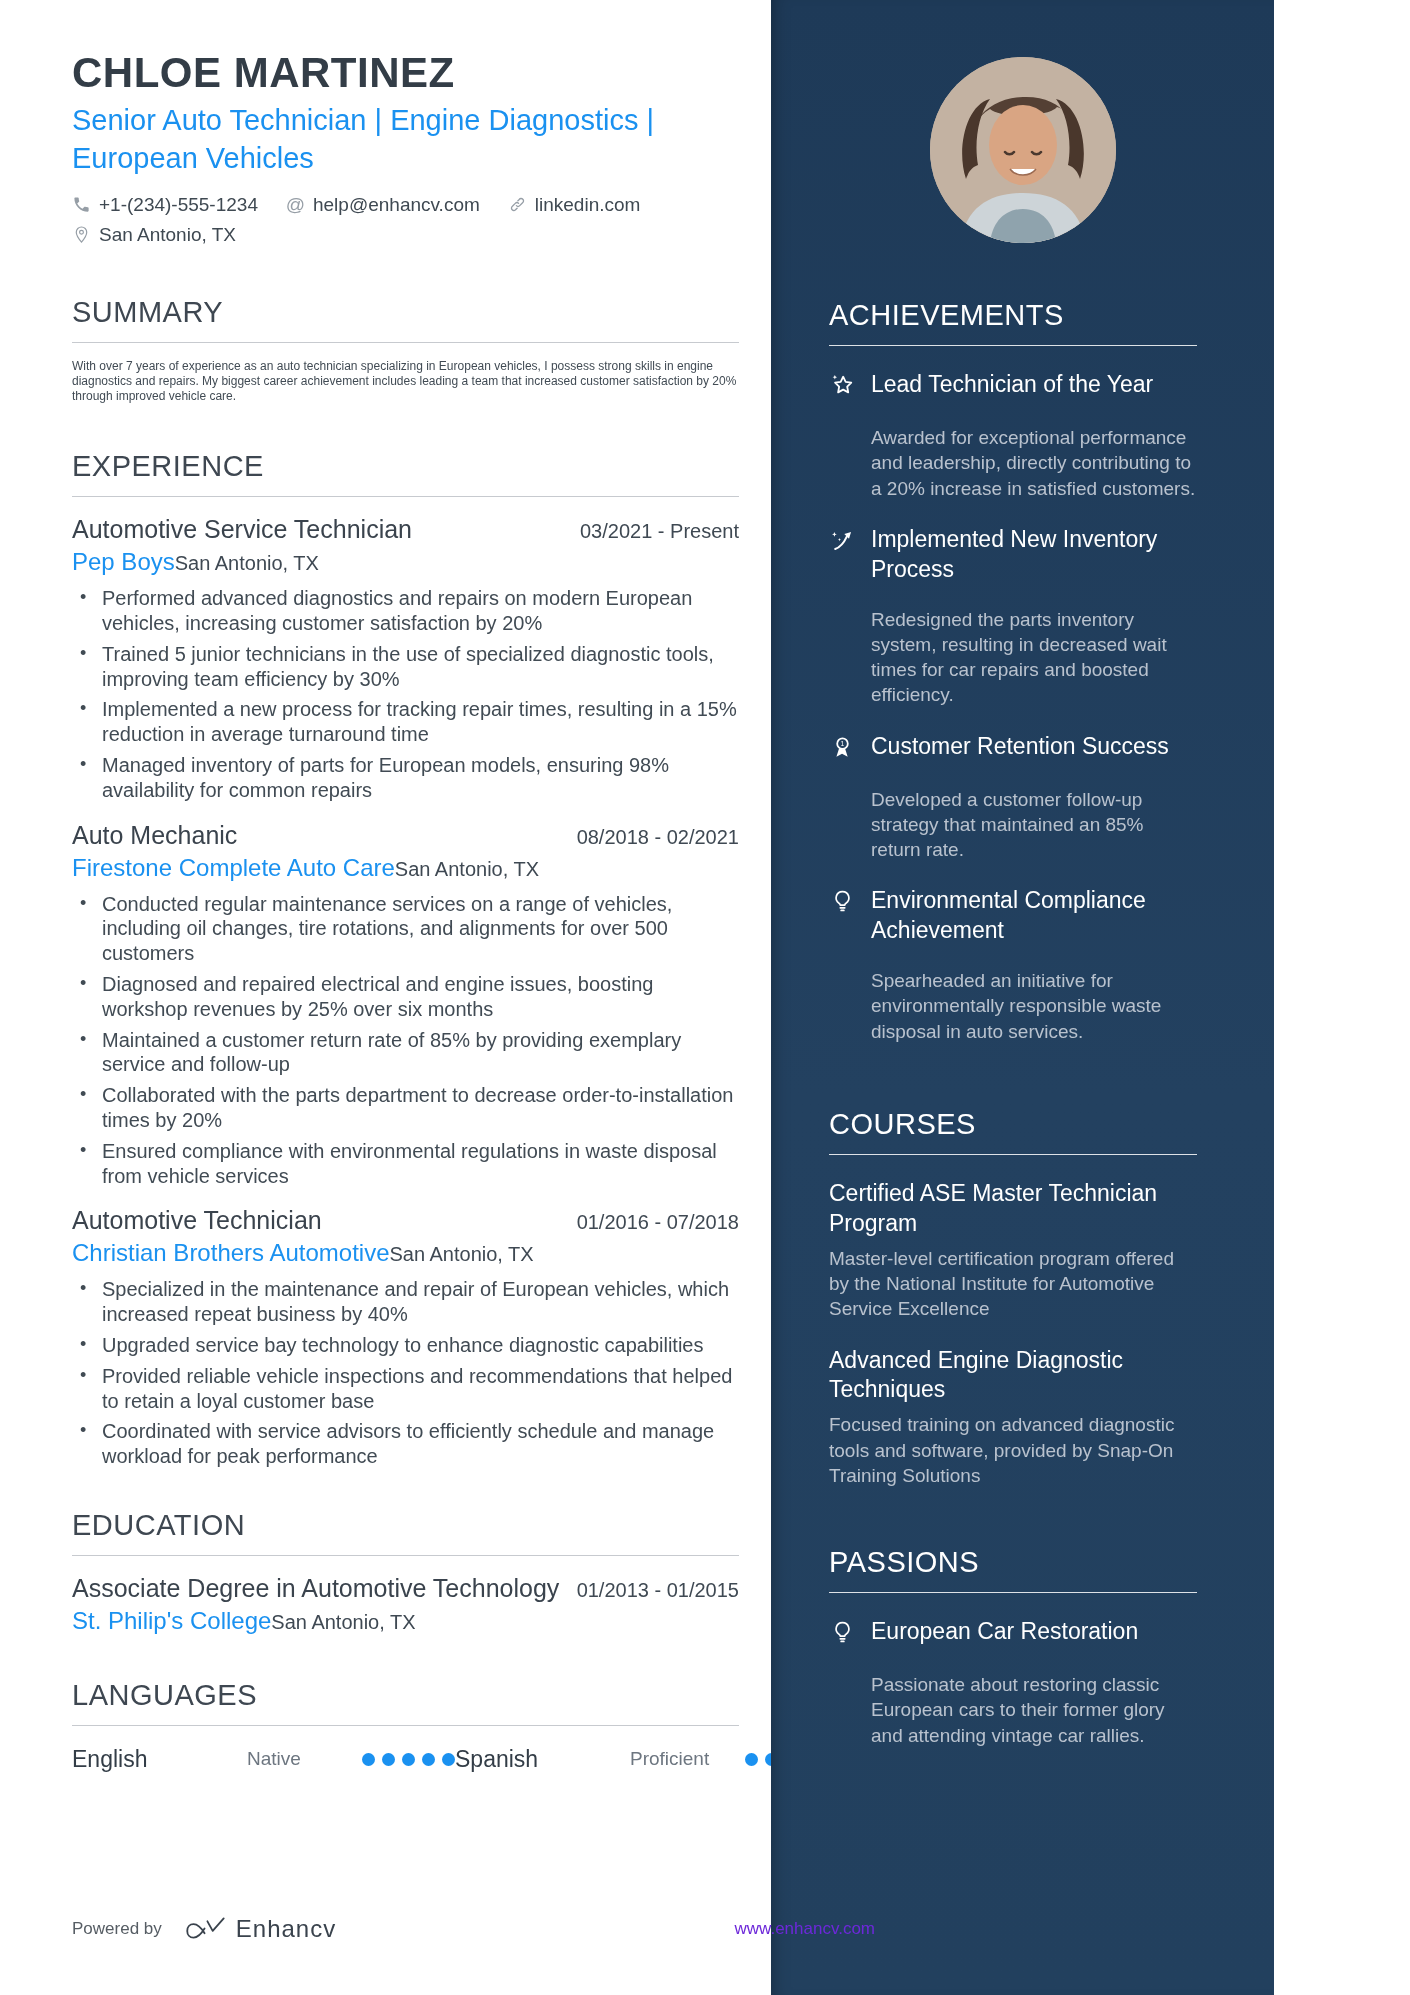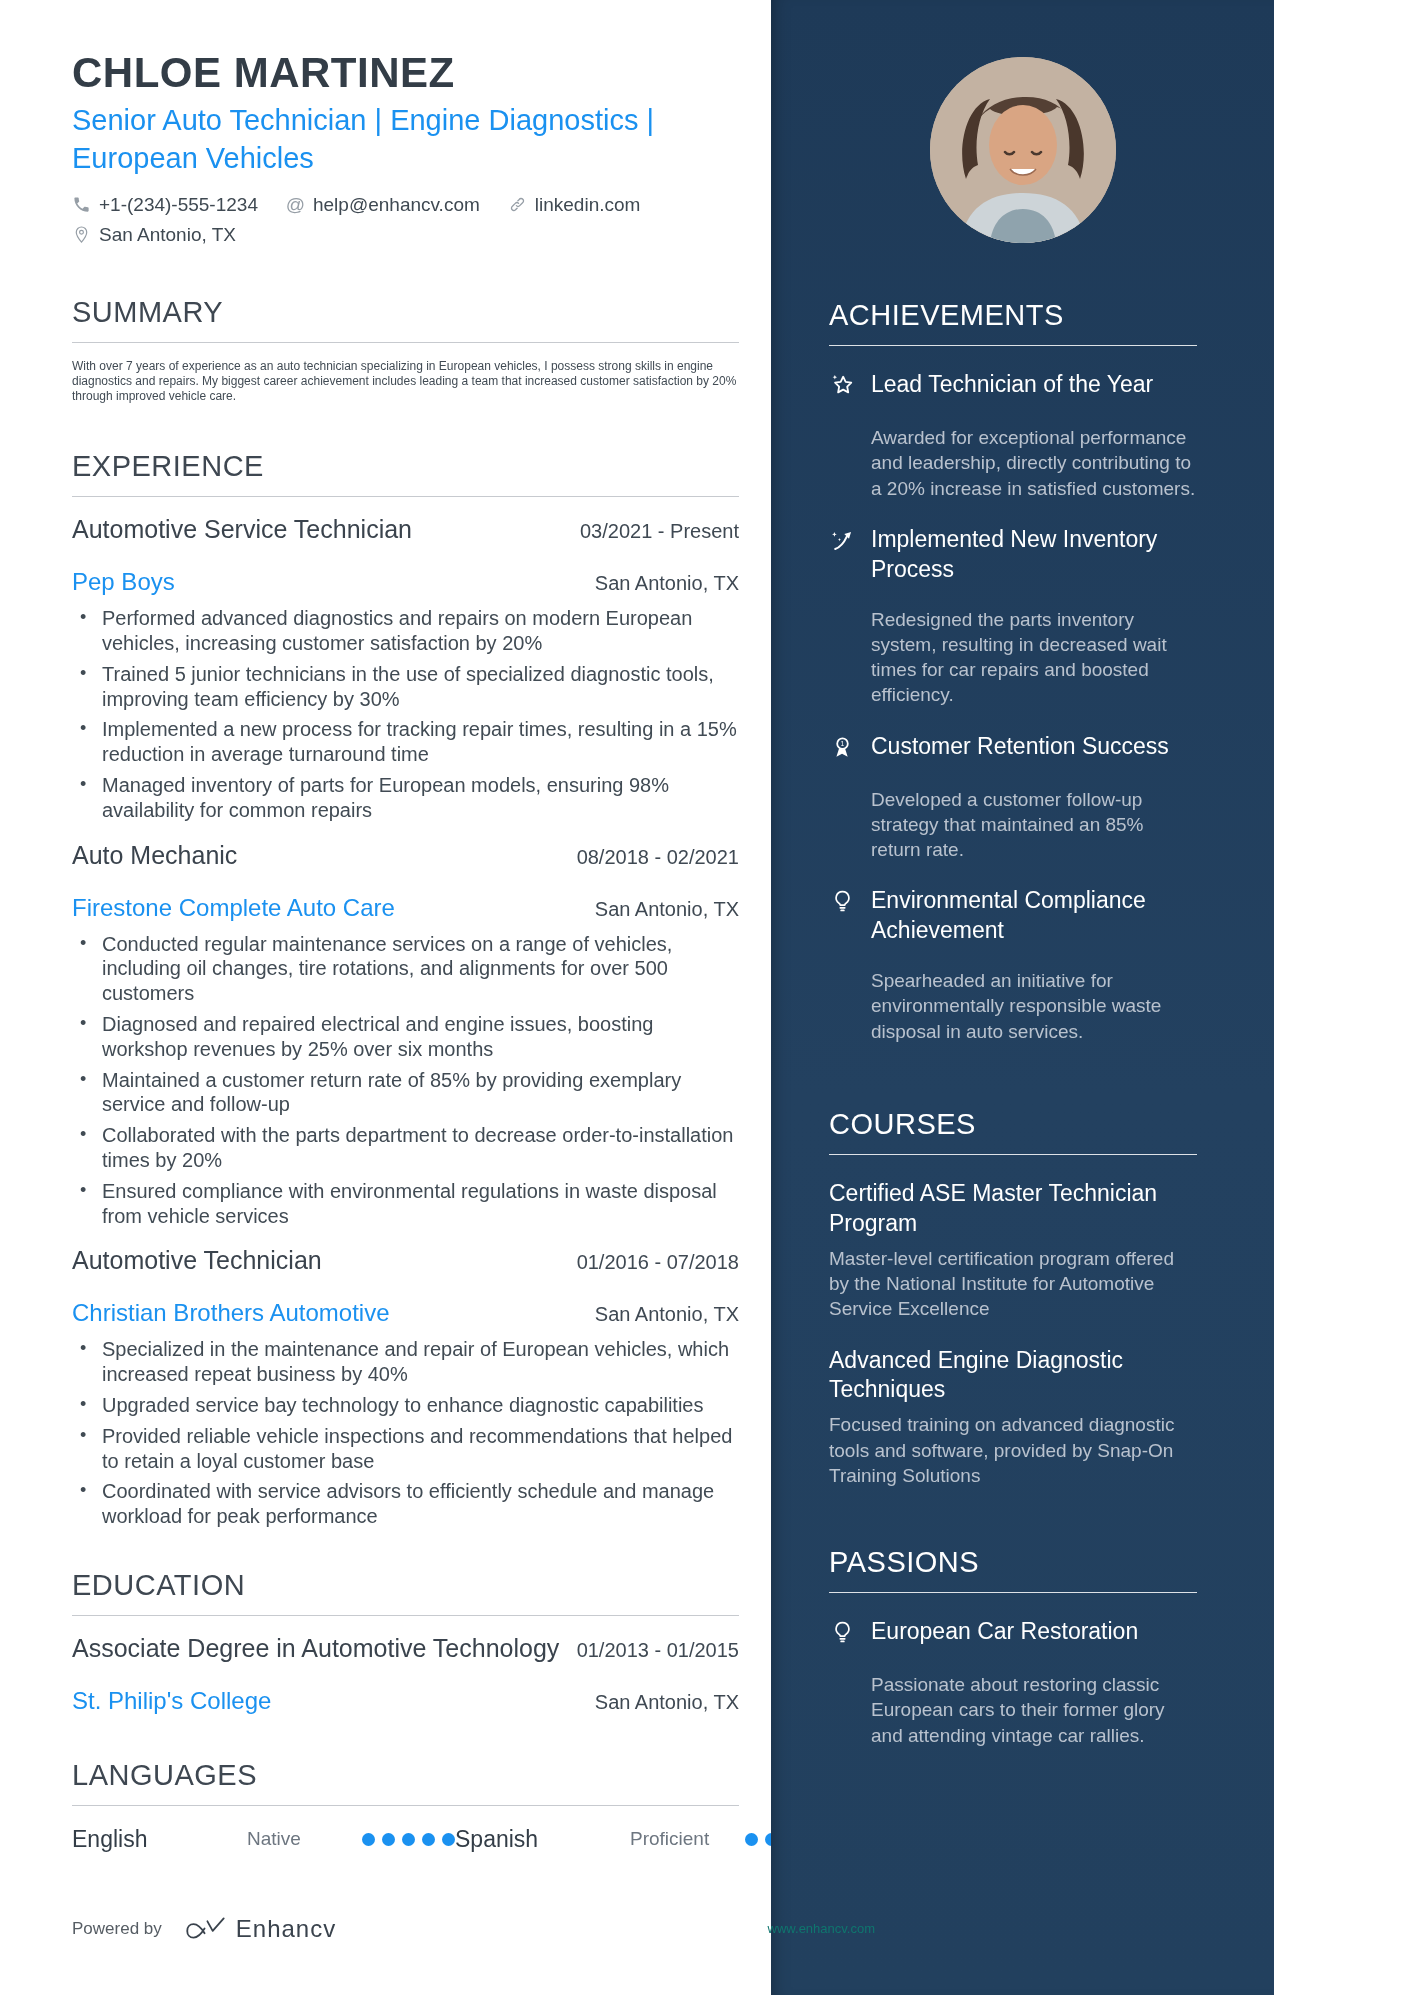--- a/index.html
+++ b/index.html
@@ -21,21 +21,21 @@
   .sec-h { font-size:29px; font-weight:400; color:#3e4751; letter-spacing:.5px; }
   .sec-rule { height:1px; background:#c7cacf; margin-top:13px; }
   .summary-h { margin-top:50px; }
   .summary-text { margin-top:16px; font-size:12px; color:#414b54; line-height:1.27; max-width:790px; }
 
   .exp-h { margin-top:46px; }
   .job { margin-top:18px; }
   .job-row1 { display:flex; justify-content:space-between; align-items:baseline; }
   .job-title { font-size:25px; color:#3a434d; font-weight:400; }
   .job-dates { font-size:20px; color:#3f4953; white-space:nowrap; }
-  .job-row2 { display:flex; justify-content:space-between; align-items:baseline; margin-top:24px;gap:24px; }
+  .job-row2 { display:flex; align-items:baseline; margin-top:4px; }
   .job-company { font-size:24px; color:#1a91f0; font-weight:400; }
   .job-loc { font-size:20px; color:#3f4953; white-space:nowrap; }
   ul.bullets { margin-top:10px; list-style:none; }
   ul.bullets li { position:relative; padding-left:30px; font-size:20px; color:#414b54; line-height:1.24; margin-bottom:6px; max-width:800px; }
   ul.bullets li::before { content:"•"; position:absolute; left:8px; top:0; color:#414b54; font-size:18px; }
 
   .edu-h { margin-top:40px; }
   .edu-entry { margin-top:18px; }
 
   .lang-h { margin-top:44px; }
@@ -44,21 +44,21 @@
   .lang-name { font-size:23px; color:#333d47; width:175px; }
   .lang-level { font-size:19px; color:#6d7680; width:115px; }
   .dots { display:flex; gap:7px; align-items:center; }
   .dot { width:13px; height:13px; border-radius:50%; background:#d9dce0; }
   .dot.filled { background:#1a91f0; }
 
   .footer { position:absolute; left:72px; width:803px; bottom:52px; display:flex; align-items:center; }
   .powered { font-size:17px; color:#565d64; }
   .logo-mark { margin-left:22px; display:inline-flex; }
   .brand { margin-left:8px; font-size:24px; color:#3a434d; letter-spacing:1px; }
-  .site { margin-left:auto; font-size:13px; color:#0f766e; }
+  .site { margin-left:auto; font-size:17px; color:#6d28d9; }
 
   
   .sidebar { width:503px; background:linear-gradient(180deg,#1e3a58 0%, #234160 55%, #22405e 100%); box-shadow:inset 14px 0 18px -14px rgba(0,0,0,.35); color:#fff; }
   .avatar-wrap { margin-top:57px; text-align:center; }
   .avatar { width:186px; height:186px; border-radius:50%; display:inline-block; overflow:hidden; background:#c9b8a8; }
   .side-sec { margin:0 77px 0 58px; }
   .side-h { font-size:29px; font-weight:400; color:#ffffff; letter-spacing:.5px; }
   .side-rule { height:1px; background:rgba(255,255,255,.85); margin-top:13px; }
   .ach-h { margin-top:52px; }
   .ach-item { margin-top:24px; display:grid; grid-template-columns:42px 1fr; }

